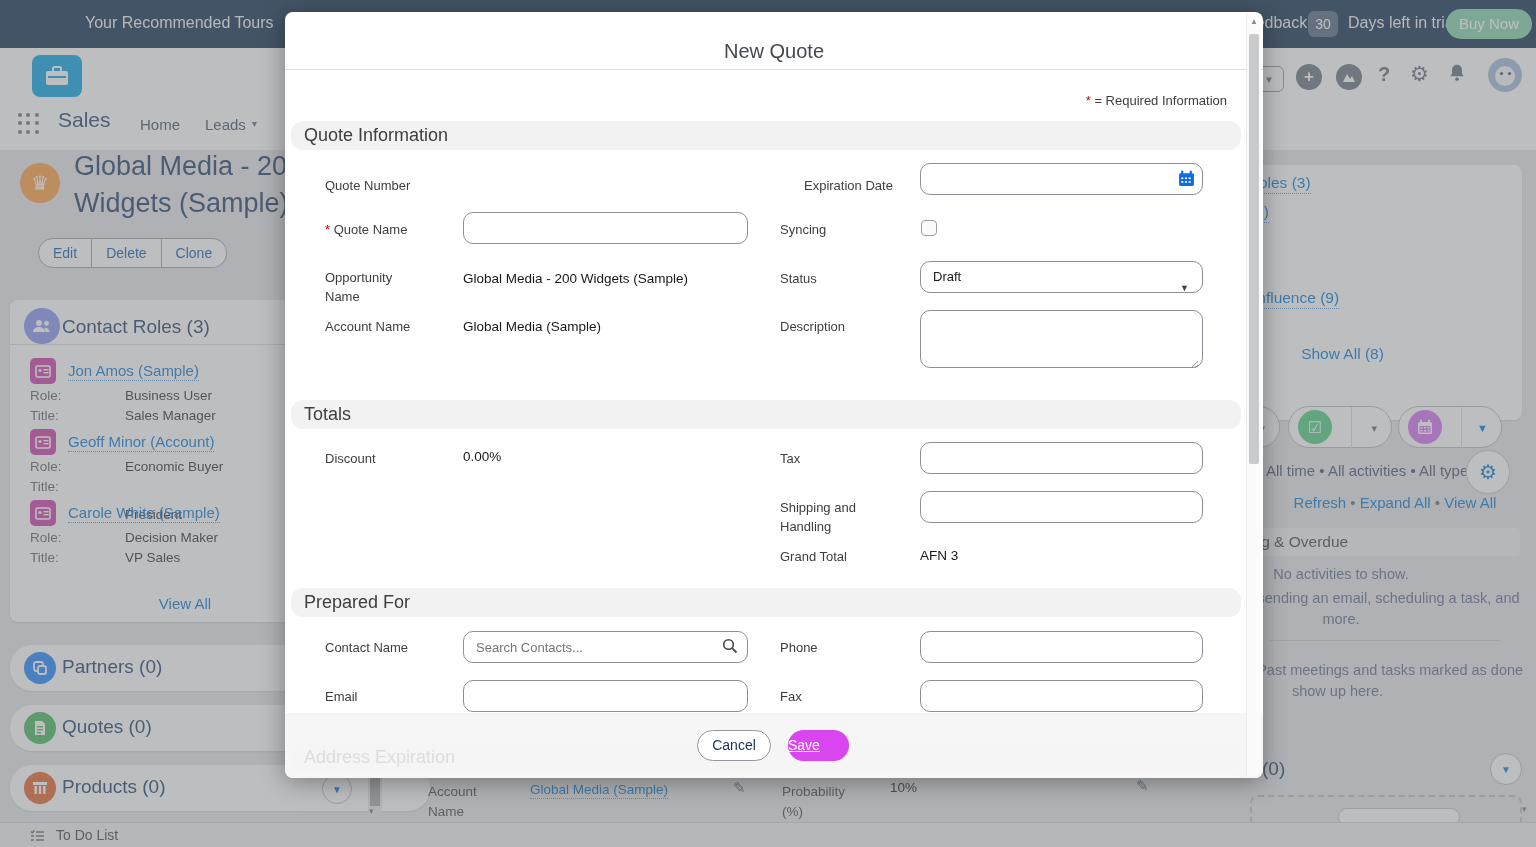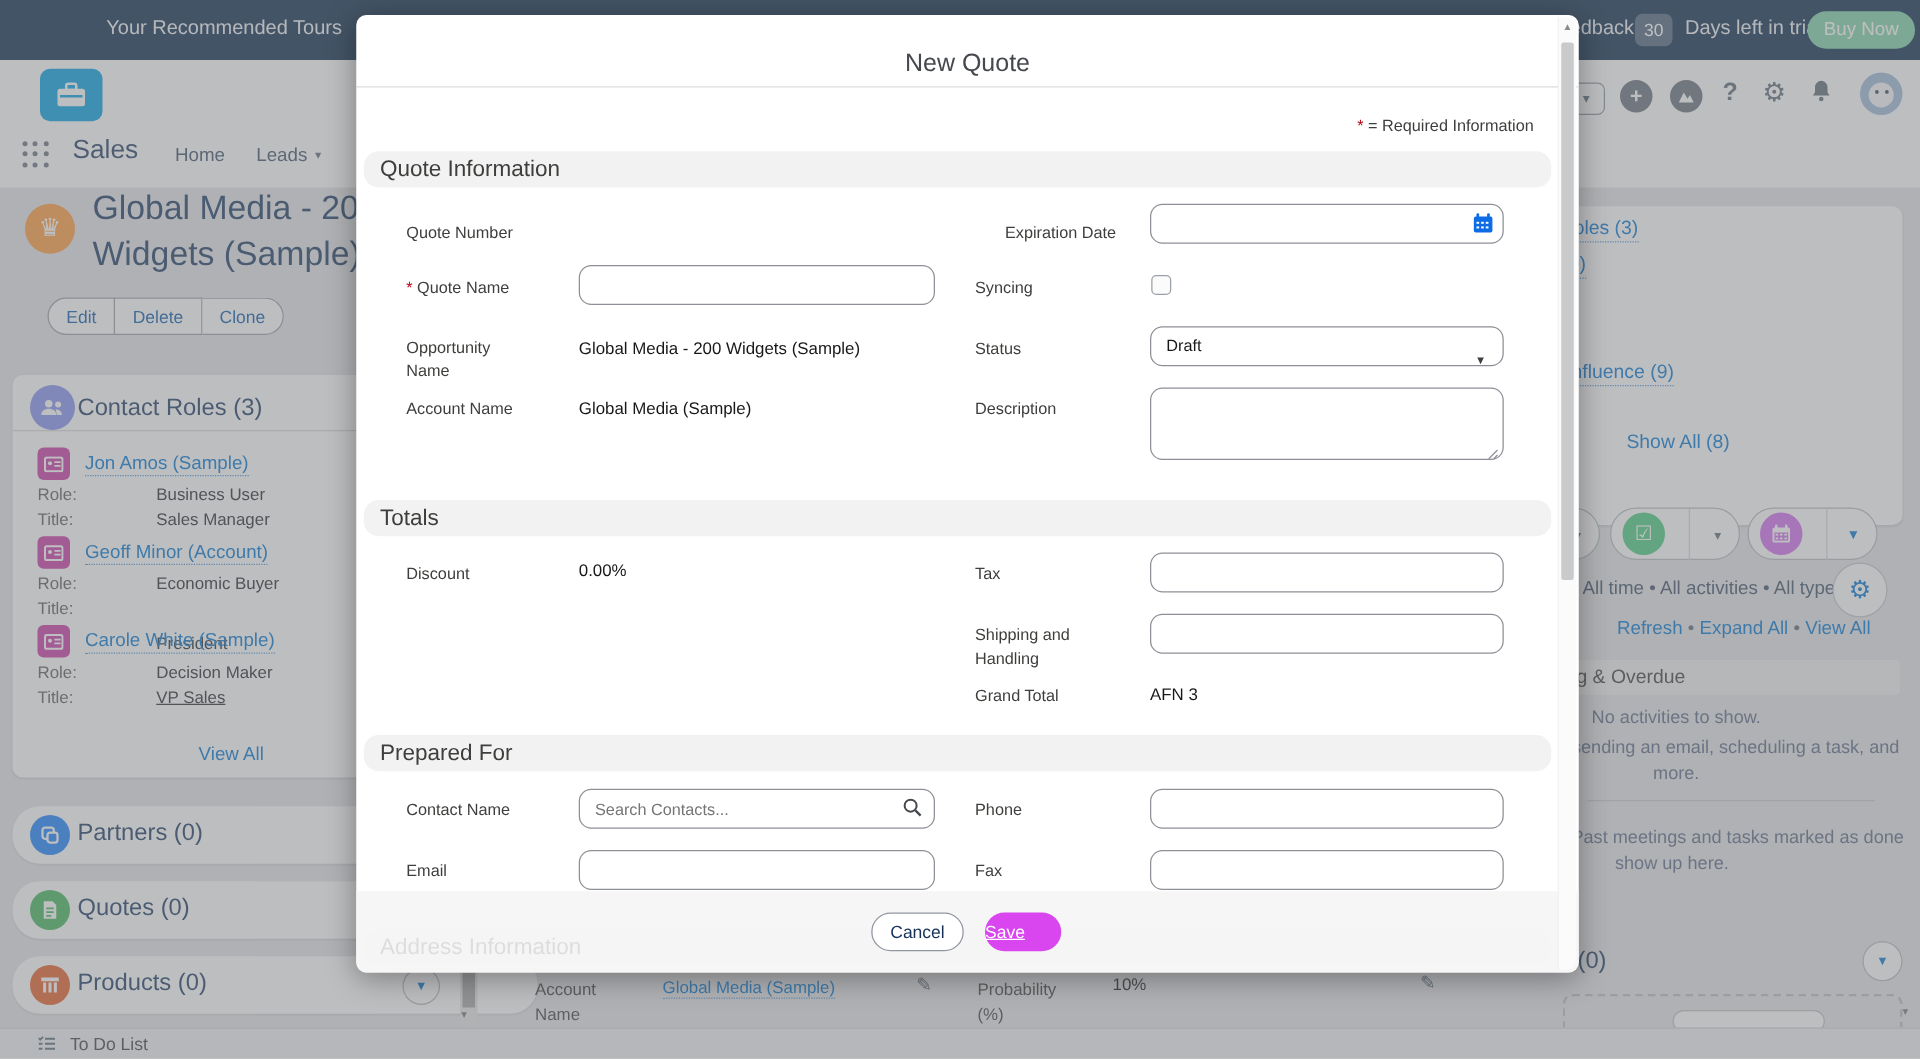--- a/index.html
+++ b/index.html
@@ -183,21 +183,21 @@
         <rect x="1" y="1" width="14" height="11" rx="1.5" fill="none" stroke="#fff" stroke-width="1.6"></rect>
         <circle cx="5" cy="5.5" r="1.6" fill="#fff"></circle>
         <rect x="8.5" y="4" width="5" height="1.4" fill="#fff"></rect>
         <rect x="8.5" y="7" width="5" height="1.4" fill="#fff"></rect>
       </svg>
   </div>
   <span class="t link dotted" style="left:68px;top:504px;font-size:15px;">Carole White (Sample)</span>
   <span class="t lbl13" style="left:30px;top:530px;">Role:</span>
   <span class="t val13" style="left:125px;top:530px;">Decision Maker</span>
   <span class="t lbl13" style="left:30px;top:550px;">Title:</span>
-  <span class="t val13" style="left:125px;top:550px;text-decoration:underline;">VP Sales</span>
+  <span class="t val13" style="left:125px;top:550px;">VP Sales</span>
 
   <span class="t link" style="left:120px;top:595px;width:130px;text-align:center;font-size:15px;">View All</span>
 
   <div class="card" style="left:10px;top:645px;width:420px;height:46px;border-radius:22px;"></div>
   <div class="circ-icon" style="left:24px;top:652px;width:32px;height:32px;background:#1b83ff;">
     <svg width="16" height="16" viewBox="0 0 16 16">
         <rect x="2" y="2" width="9" height="9" rx="2" fill="none" stroke="#fff" stroke-width="1.8"></rect>
         <rect x="6" y="6" width="8" height="8" rx="2" fill="#1b83ff" stroke="#fff" stroke-width="1.8"></rect>
       </svg>
   </div>
@@ -396,21 +396,21 @@
           <path d="M10.3 10.3L14.5 14.5" stroke="#44484d" stroke-width="1.8"></path>
         </svg>
     </span>
     <span class="flbl" style="left:495px;top:626px;">Phone</span>
     <input class="sf-input" style="left: 635px; top: 619px; width: 283px;">
     <span class="flbl" style="left:40px;top:675px;">Email</span>
     <input class="sf-input" style="left: 178px; top: 668px; width: 285px;">
     <span class="flbl" style="left:495px;top:675px;">Fax</span>
     <input class="sf-input" style="left: 635px; top: 668px; width: 283px;">
 
-    <div class="sec-bar" style="top:731px;z-index:1;">Address Information</div>
+    <div class="sec-bar" style="top:731px;z-index:1;">Address Expiration</div>
 
     <div class="mfooter"></div>
     <div class="btn-cancel" style="z-index:4;">Cancel</div>
     <div class="btn-save" style="z-index:4;">Save</div>
 
     <div class="mscroll">
       <span class="up">▲</span>
       <div class="thumb"></div>
     </div>
   </div>

